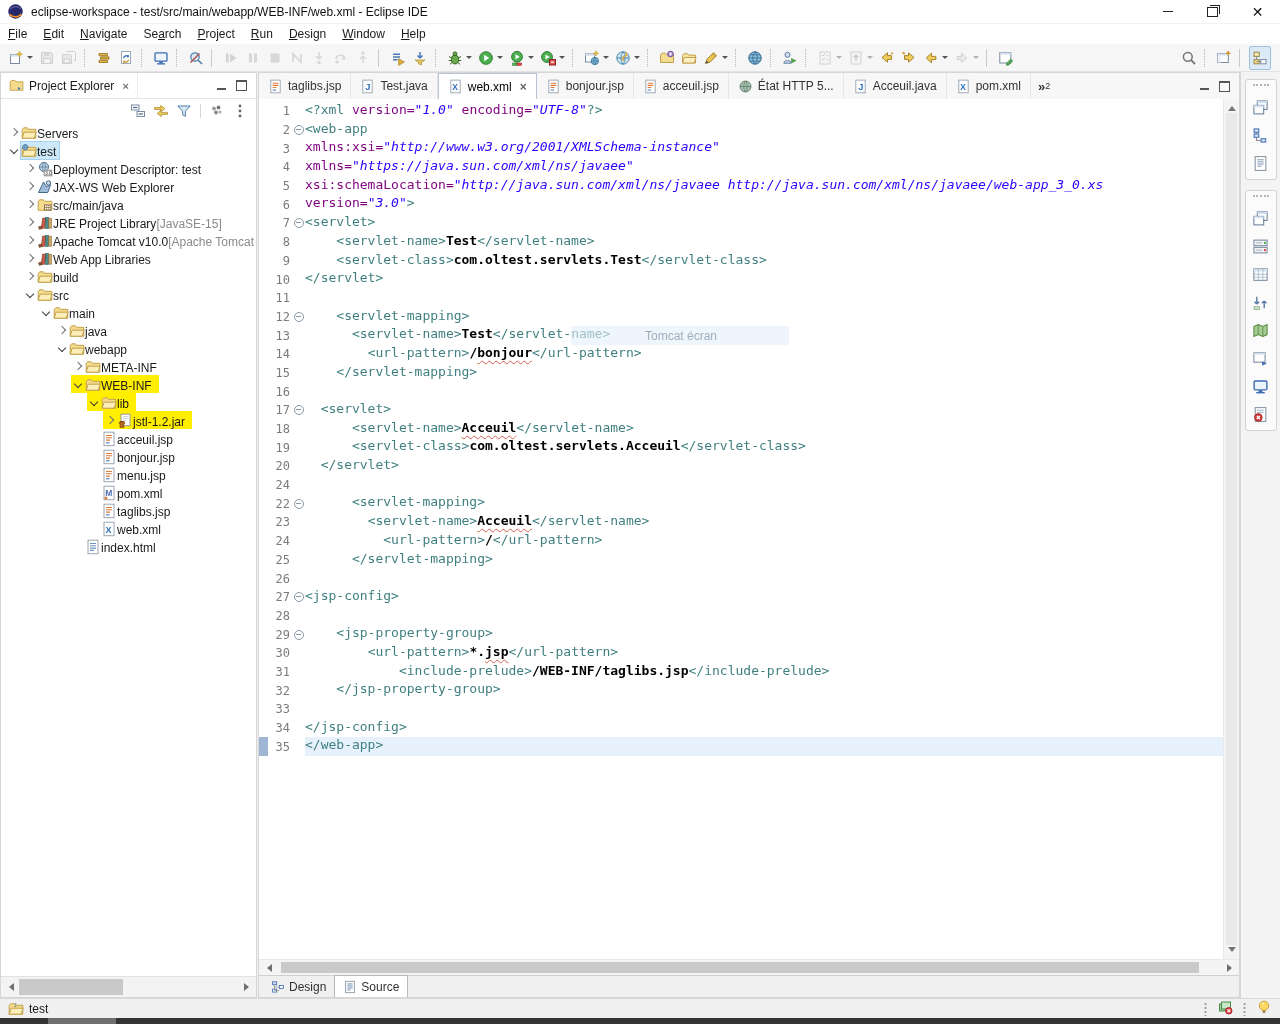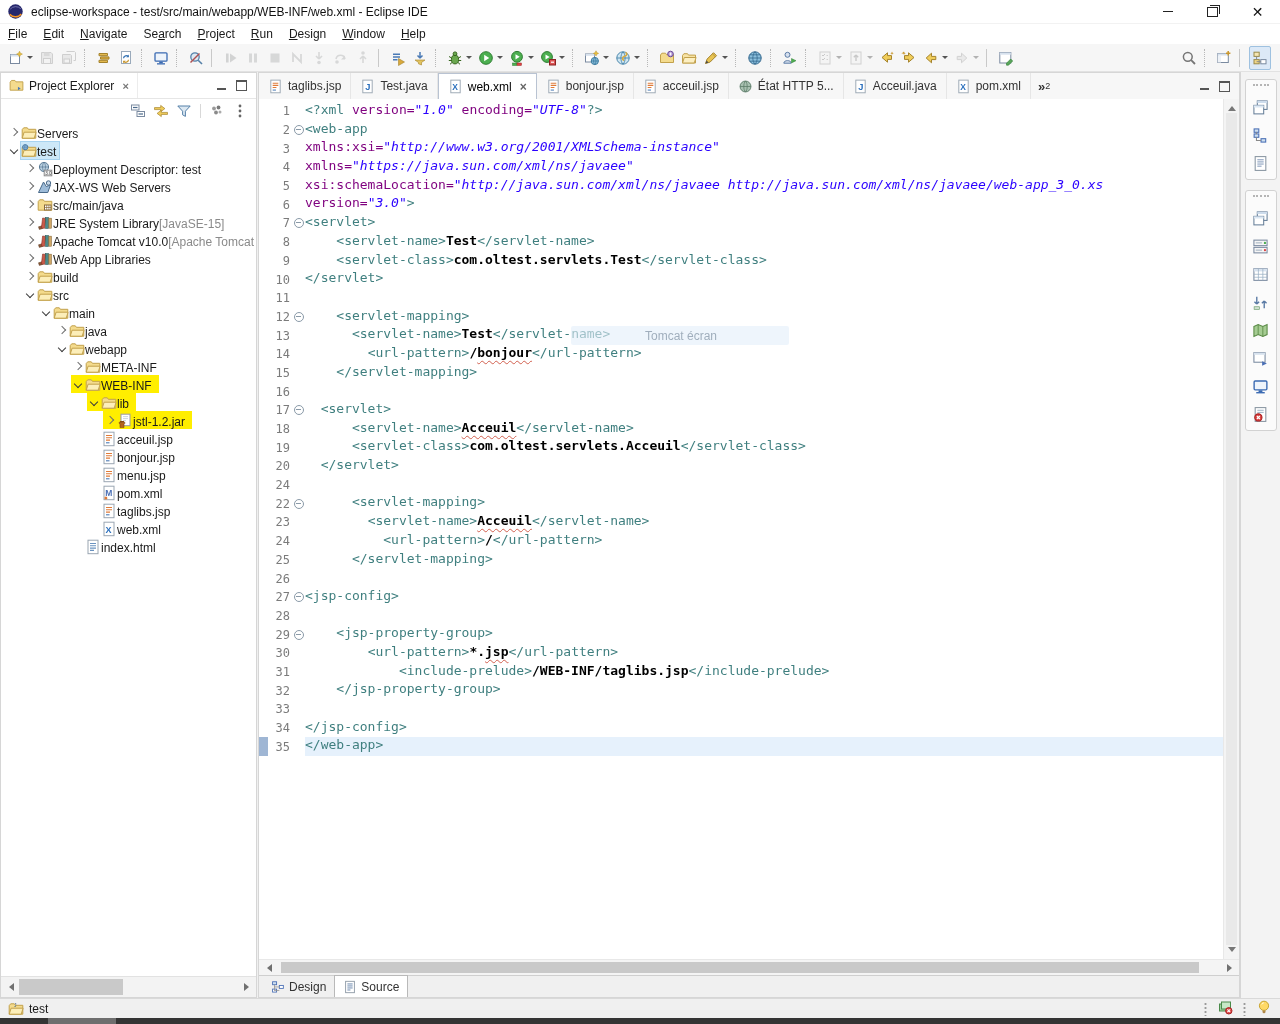--- a/index.html
+++ b/index.html
@@ -629,21 +629,21 @@
         <span class="chev c">
           <i></i>
         </span>
         <span class="lblbox">
           <span class="ic">
             <svg viewBox="0 0 16 16">
               <path d="M1.5 13.5L6.5 3l2.8 4.6 4.2-1.8-2.7 7.7z" fill="#9dbbd8" stroke="#4a6a8a"></path>
               <circle cx="11.5" cy="4" r="2.2" fill="#c8d8e8" stroke="#4a6a8a"></circle>
             </svg>
           </span>
-          <span>JAX-WS Web Servers</span>
+          <span>JAX-WS Web Explorer</span>
         </span>
       </div>
       <div class="trow">
         <span class="tsp" style="width: 22px;"></span>
         <span class="chev c">
           <i></i>
         </span>
         <span class="lblbox">
           <span class="ic">
             <svg viewBox="0 0 16 16">
@@ -662,21 +662,21 @@
         </span>
         <span class="lblbox">
           <span class="ic">
             <svg viewBox="0 0 16 16">
               <path d="M1.5 11.8l3.6-1 .8 2.6-3.6 1z" fill="#8a5a3a" stroke="#5f3a20" stroke-width=".5"></path>
               <rect x="5" y="3.2" width="3.2" height="10" fill="#c95b4a" stroke="#8a3326" stroke-width=".6" transform="rotate(7 6.6 8.2)"></rect>
               <rect x="8.6" y="2.6" width="3" height="10.8" fill="#4a8a8a" stroke="#2a5a5a" stroke-width=".6"></rect>
               <rect x="11.8" y="3.2" width="2.6" height="10" fill="#d0a868" stroke="#8a6a3a" stroke-width=".6"></rect>
             </svg>
           </span>
-          <span>JRE System Library </span>
+          <span>JRE Project Library </span>
           <span class="dim">[JavaSE-15]</span>
         </span>
       </div>
       <div class="trow">
         <span class="tsp" style="width: 22px;"></span>
         <span class="chev c">
           <i></i>
         </span>
         <span class="lblbox">
           <span class="ic">

